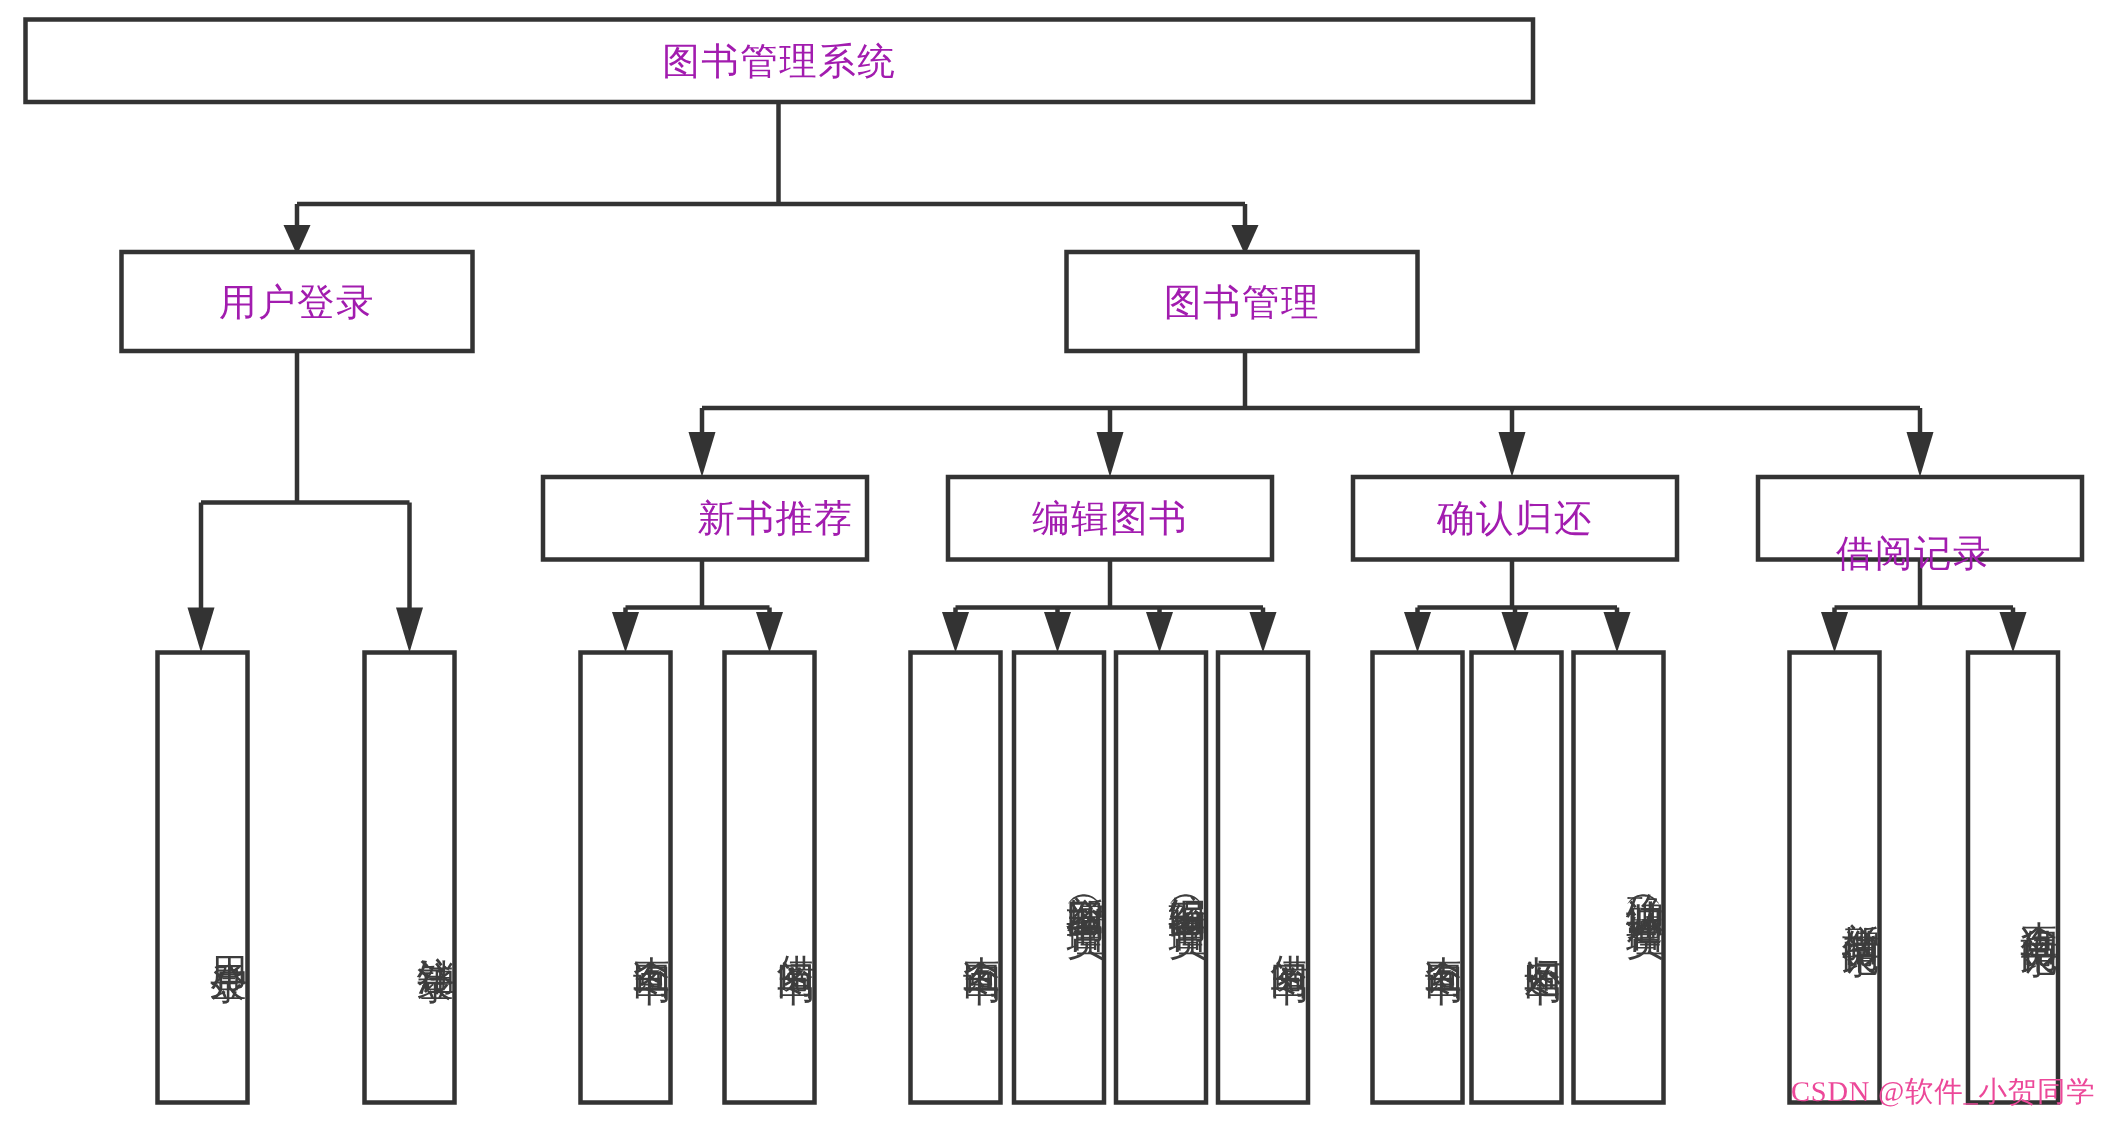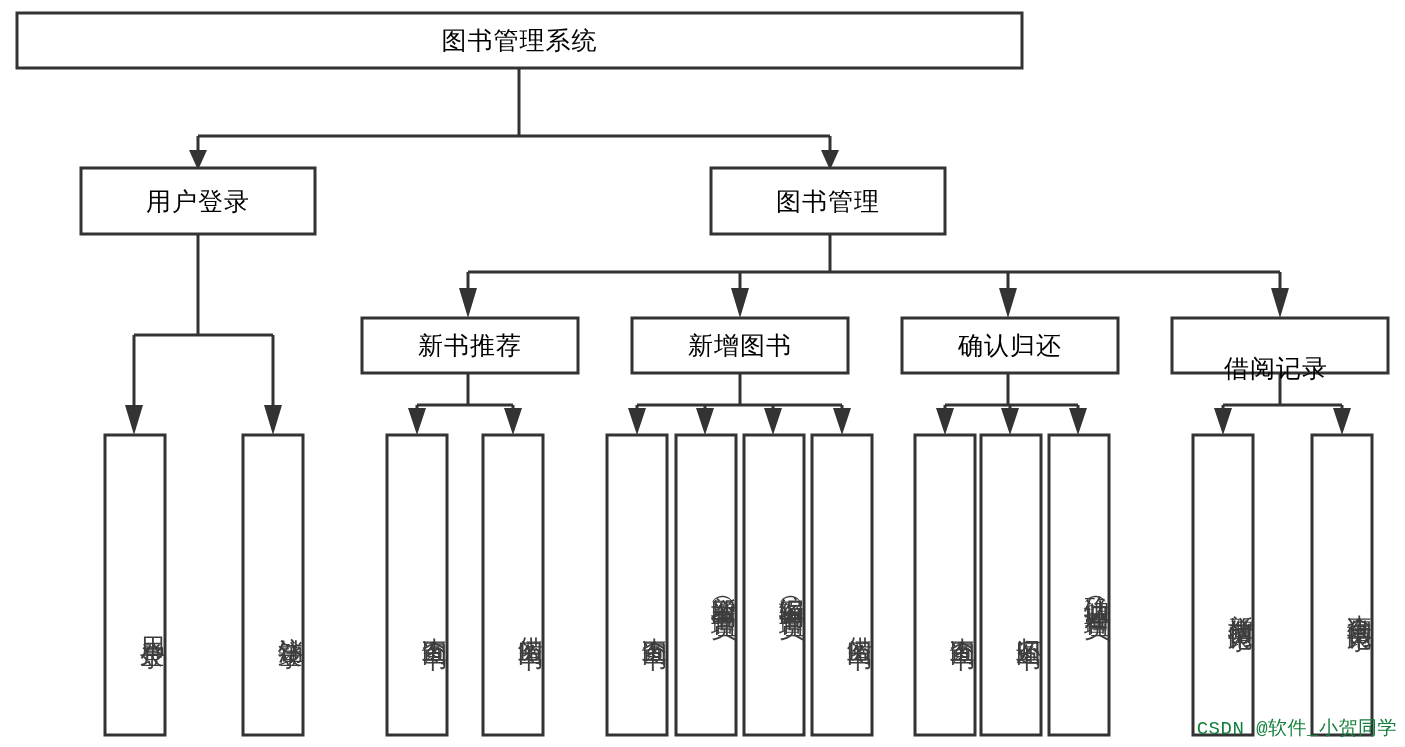--- a/index.html
+++ b/index.html
@@ -53,34 +53,34 @@
     line-height: 1;
     white-space: nowrap;
     pointer-events: none;
   }
   .hbox-text {
     position: absolute;
     display: flex;
     align-items: center;
     justify-content: center;
     font-size: 25px;
-    color: #000000;
+    color: #a21caf;
     letter-spacing: 1px;
     white-space: nowrap;
     pointer-events: none;
   }
   .watermark {
     position: absolute;
     right: 8px;
     bottom: 6px;
     font-size: 19px;
-    color: #15803d;
+    color: #ec4899;
     letter-spacing: 0.5px;
     white-space: nowrap;
-    font-family: Liberation Mono, monospace;
+    font-family: Liberation Serif, serif;
   }
 </style>
 </head>
 <body>
 
 <div id="diagram-root">
 
   <svg class="diagram-canvas" viewBox="0 0 1405 747">
 
     <g>
@@ -175,22 +175,22 @@
       <rect class="node-box" x="1193" y="435" width="60" height="300"></rect>
       <rect class="node-box" x="1312" y="435" width="60" height="300"></rect>
     </g>
   </svg>
 
   <div class="hbox-text" style="left:17px; top:13px; width:1005px; height:55px;">图书管理系统</div>
 
   <div class="hbox-text" style="left:81px; top:168px; width:234px; height:66px;">用户登录</div>
   <div class="hbox-text" style="left:711px; top:168px; width:234px; height:66px;font-family:Liberation Serif, serif;">图书管理</div>
 
-  <div class="hbox-text" style="left:362px; top:318px; width:216px; height:55px;">新书推荐</div>
-  <div class="hbox-text" style="left:632px; top:318px; width:216px; height:55px;">新增图书</div>
+  <div class="hbox-text" style="left:362px; top:318px; width:216px; height:55px;padding-left:47px;">新书推荐</div>
+  <div class="hbox-text" style="left:632px; top:318px; width:216px; height:55px;">编辑图书</div>
   <div class="hbox-text" style="left:902px; top:318px; width:216px; height:55px;">确认归还</div>
   <div class="hbox-text" style="left:1172px; top:318px; width:208px; height:55px;margin-top:23px;">借阅记录</div>
 
   <div class="vbox-text" style="left:105px; top:510px; width:60px; height:225px;">用户登录</div>
   <div class="vbox-text" style="left:243px; top:510px; width:60px; height:225px;">注销登录</div>
 
   <div class="vbox-text" style="left:387px; top:510px; width:60px; height:225px;">查询图书</div>
   <div class="vbox-text" style="left:483px; top:510px; width:60px; height:225px;">借阅图书</div>
 
   <div class="vbox-text" style="left:607px; top:510px; width:60px; height:225px;">查询图书</div>

